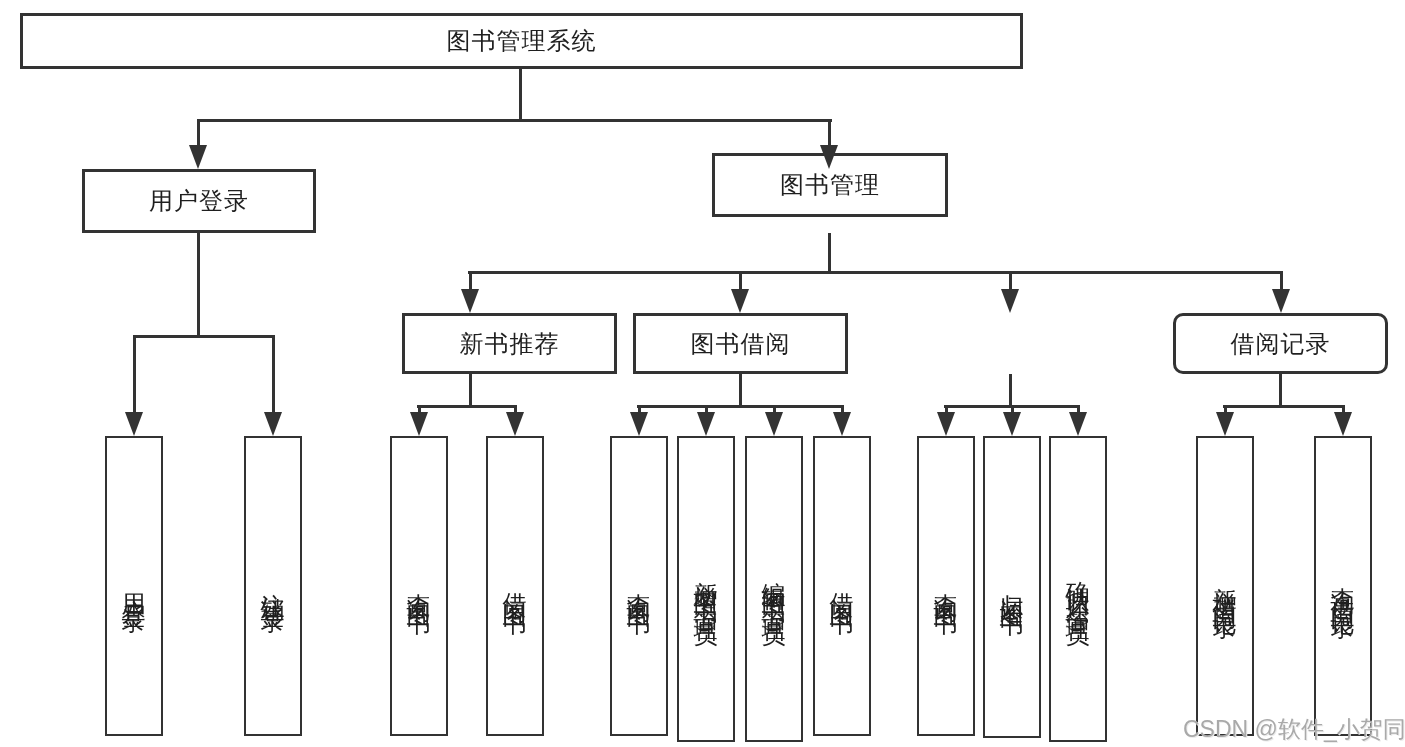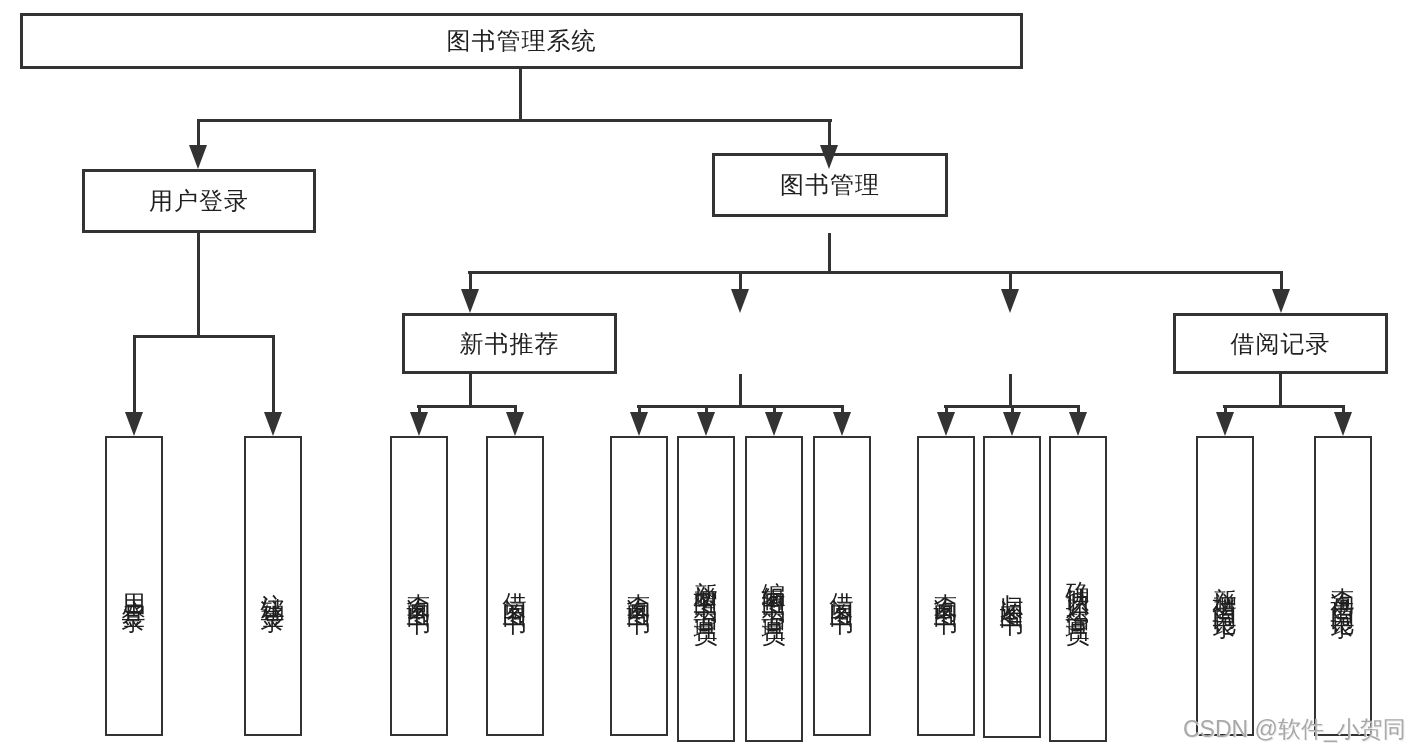--- a/index.html
+++ b/index.html
@@ -91,21 +91,22 @@
   <div class="vline" style="left:469px;top:271px;height:20px;"></div>
   <div class="arrow" style="left:461px;top:289px;"></div>
   <div class="vline" style="left:739px;top:271px;height:20px;"></div>
   <div class="arrow" style="left:731px;top:289px;"></div>
   <div class="vline" style="left:1009px;top:271px;height:20px;"></div>
   <div class="arrow" style="left:1001px;top:289px;"></div>
   <div class="vline" style="left:1280px;top:271px;height:20px;"></div>
   <div class="arrow" style="left:1272px;top:289px;"></div>
 
   <div class="box" style="left:363px;top:313px;width:215px;height:61px;margin-left:39px;">新书推荐</div>
-  <div class="box" style="left:1173px;top:313px;width:215px;height:61px;">借阅记录</div>
+  <div class="box" style="left:633px;top:313px;width:215px;height:61px;">图书借阅</div>
+  <div class="box" style="left:1173px;top:313px;width:215px;height:61px;border-radius:10px;">借阅记录</div>
 
   <div class="vline" style="left:469px;top:374px;height:33px;"></div>
   <div class="hline" style="left:417px;top:405px;width:100px;"></div>
   <div class="vline" style="left:418px;top:405px;height:10px;"></div>
   <div class="arrow" style="left:410px;top:412px;"></div>
   <div class="vline" style="left:514px;top:405px;height:10px;"></div>
   <div class="arrow" style="left:506px;top:412px;"></div>
 
   <div class="vline" style="left:739px;top:374px;height:33px;"></div>
   <div class="hline" style="left:637px;top:405px;width:207px;"></div>

